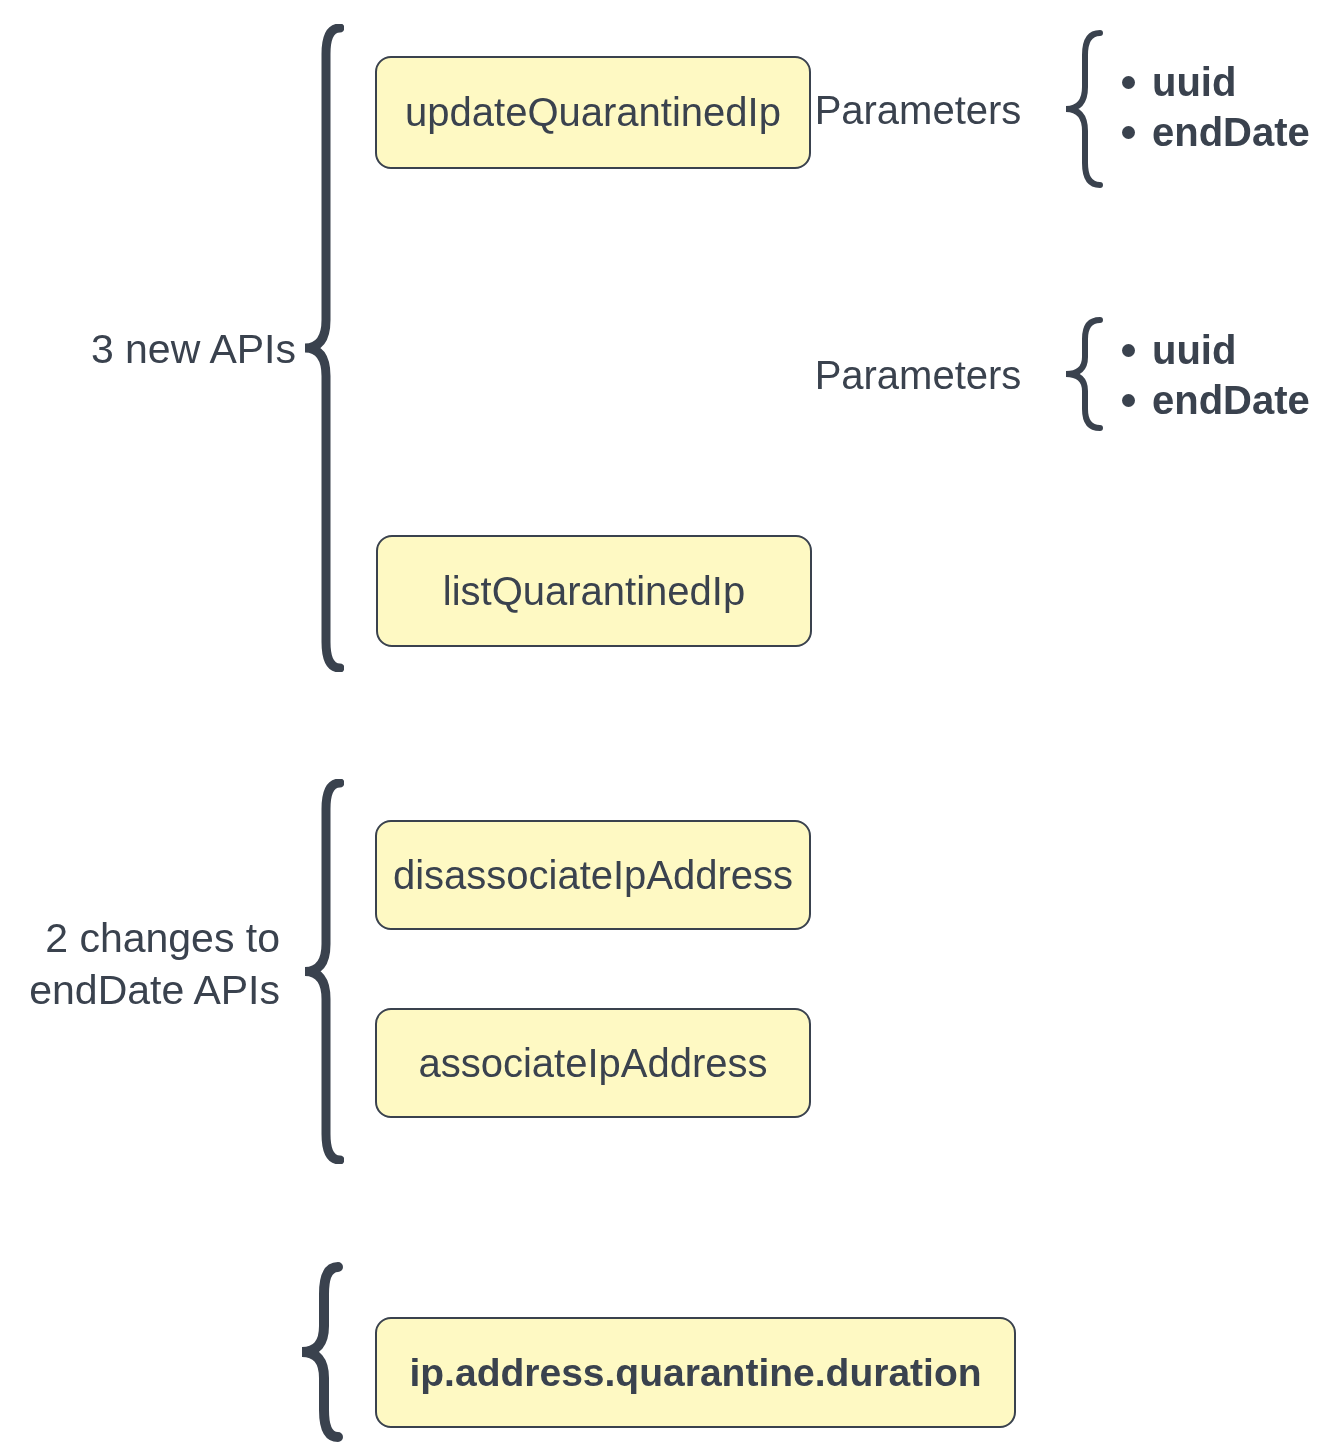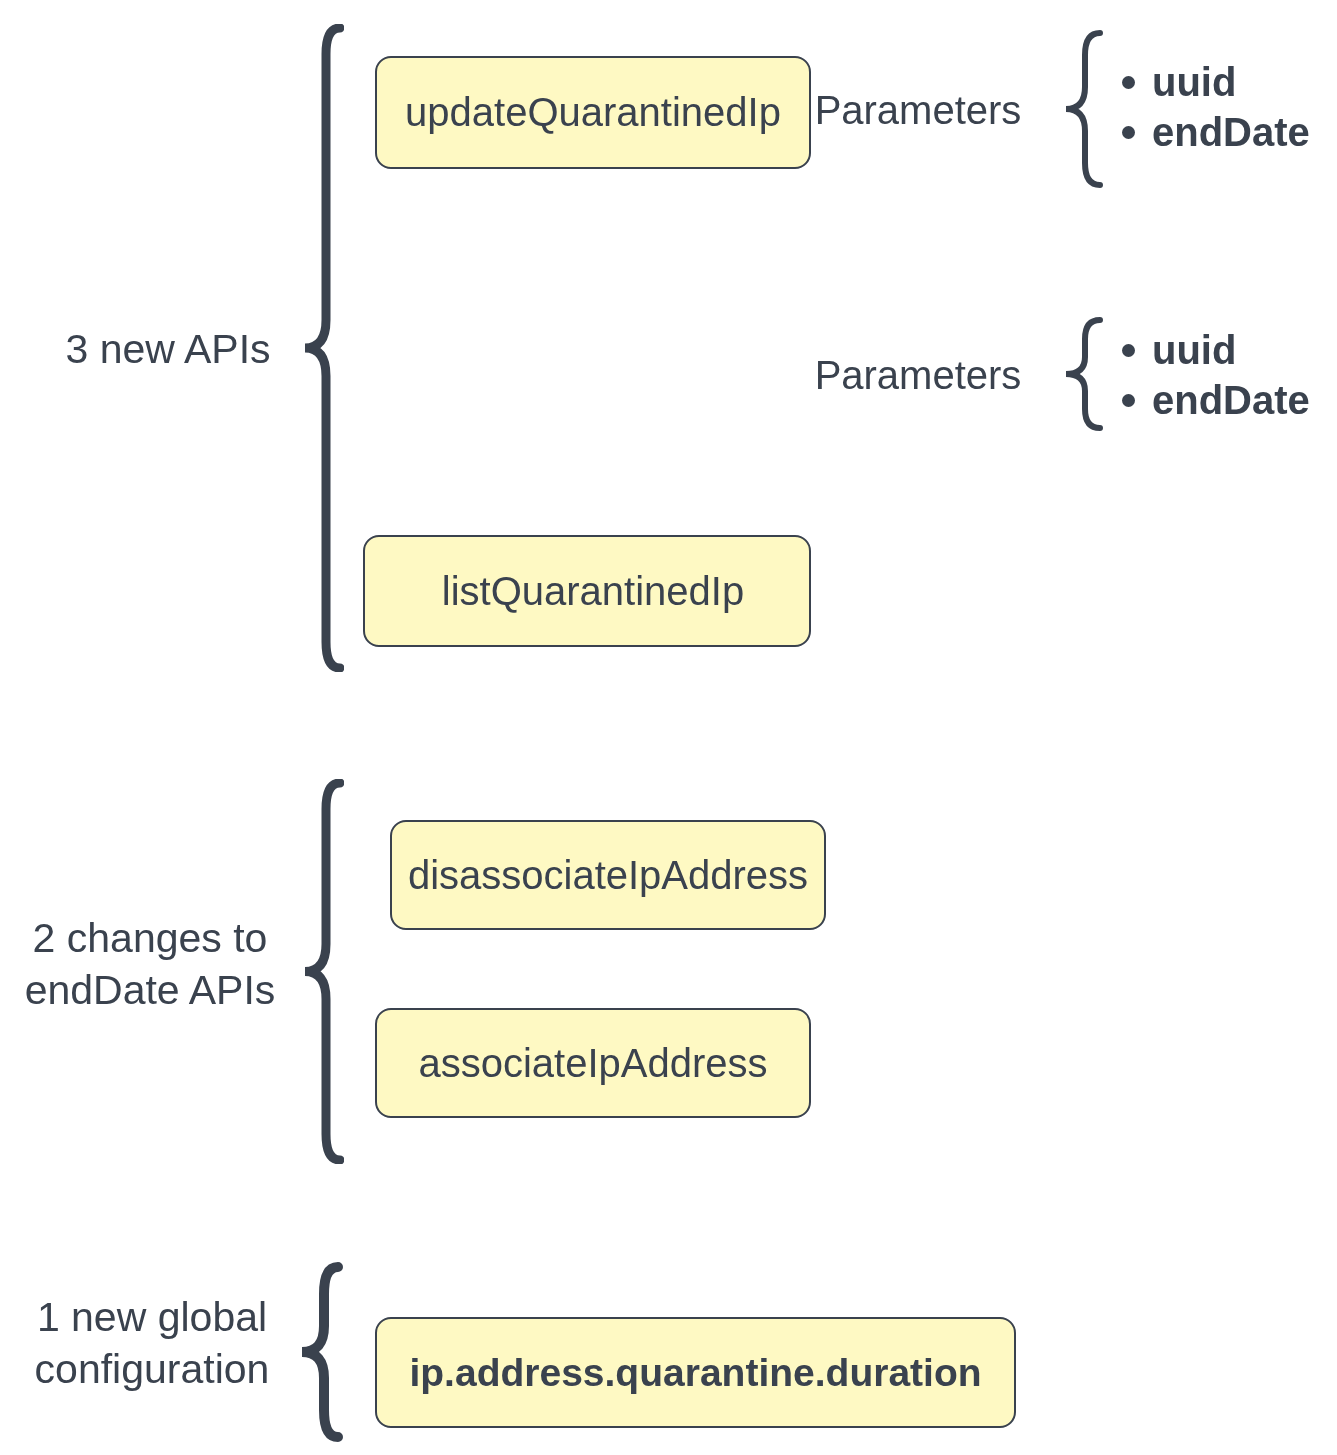--- a/index.html
+++ b/index.html
@@ -8,21 +8,21 @@
     width:1337px; height:1455px;
     background:#ffffff;
     font-family:"Liberation Sans", sans-serif;
     color:#3A424E;
     overflow:hidden;
   }
   .section-label {
     position:absolute;
     font-size:41px;
     line-height:52px;
-    text-align:center;
+    text-align:right;
     color:#3A424E;
   }
   .api-box {
     position:absolute;
     border:2px solid #3A424E;
     border-radius:16px;
     background:#fef9c3;
     display:flex;
     align-items:center;
     justify-content:center;
@@ -99,44 +99,40 @@
     <div class="bullet-row">
       <span class="bullet-dot"></span>
       <span>uuid</span>
     </div>
     <div class="bullet-row">
       <span class="bullet-dot"></span>
       <span>endDate</span>
     </div>
   </div>
 
-  <div class="api-box" style="left:363px; top:535px; width:432px; height:108px;padding-left:12px;">
+  <div class="api-box" style="left:376px; top:535px; width:432px; height:108px;">
     <span>listQuarantinedIp</span>
   </div>
 
   <div class="section-label" style="left:20px; top:912px; width:260px;">
     <div>2 changes to</div>
     <div>endDate APIs</div>
   </div>
 
   <svg class="brace" style="left:300px; top:779px;" width="44" height="385" viewBox="0 0 44 385">
     <path stroke-width="9" d="M 40 4 Q 26 4 26 30 L 26 165 Q 26 192.5 5 192.5 Q 26 192.5 26 220 L 26 355 Q 26 381 40 381"></path>
   </svg>
 
-  <div class="api-box" style="left:390px; top:820px; width:432px; height:106px;">
+  <div class="api-box" style="left:375px; top:820px; width:432px; height:106px;">
     <span>disassociateIpAddress</span>
   </div>
   <div class="api-box" style="left:375px; top:1008px; width:432px; height:106px;">
     <span>associateIpAddress</span>
   </div>
 
-  <div class="section-label" style="left:22px; top:1291px; width:260px;">
-    <div>1 new global</div>
-    <div>configuration</div>
-  </div>
 
   <svg class="brace" style="left:297px; top:1262px;" width="46" height="180" viewBox="0 0 46 180">
     <path stroke-width="10" d="M 41 5 Q 27 5 27 32 L 27 64 Q 27 90 5 90 Q 27 90 27 116 L 27 148 Q 27 175 41 175"></path>
   </svg>
 
   <div class="api-box bold" style="left:375px; top:1290px; width:637px; height:107px;">
     <span>ip.address.quarantine.duration</span>
   </div>
 
 </div>

